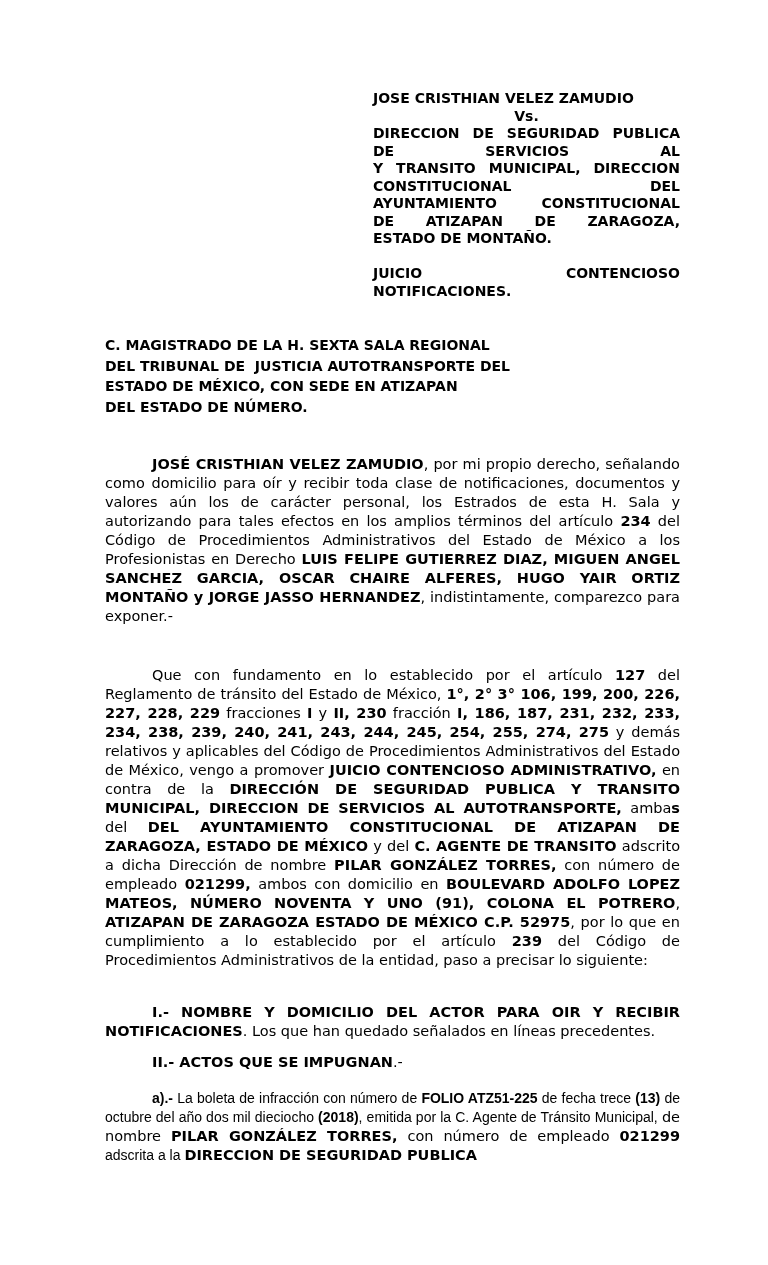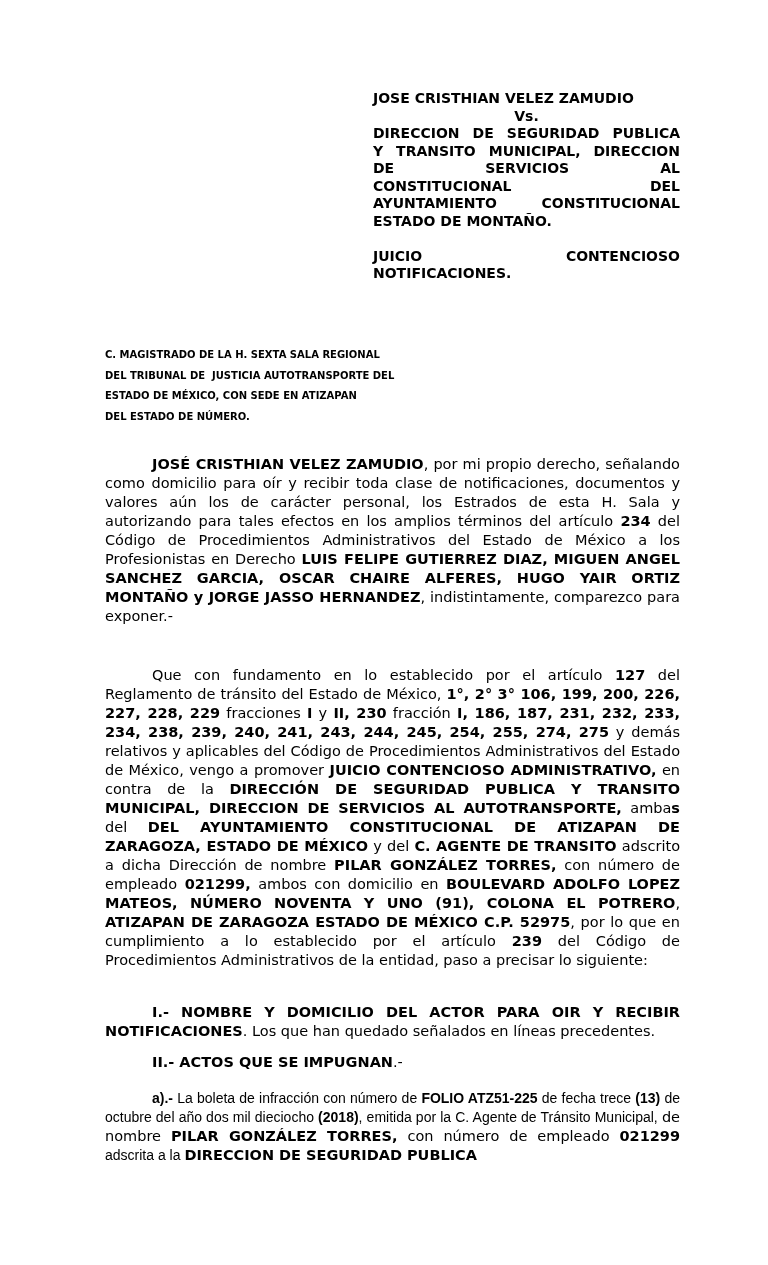--- a/index.html
+++ b/index.html
@@ -26,24 +26,24 @@
     text-align: left;
   }
   .caption > div { min-height: 17.5px; }
   .caption > div.jl { text-align: justify; text-align-last: justify; }
   .caption > div.center { text-align-last: center; }
   .caption > div.blank { height: 17.5px; }
   
   .addr {
     position: absolute;
     left: 105px;
-    top: 345px;
+    top: 335px;
     font-family: "DejaVu Sans", sans-serif;
     font-weight: bold;
-    font-size: 10px;
+    font-size: 14px;
     line-height: 20.5px;
     white-space: pre;
   }
   
   .para {
     position: absolute;
     left: 105px;
     width: 575px;
     margin: 0;
     text-align: justify;
@@ -61,24 +61,25 @@
 </style>
 </head>
 <body>
 
 <div class="page">
 
   <div class="caption">
       <div>JOSE CRISTHIAN VELEZ ZAMUDIO</div>
       <div class="center">Vs.</div>
       <div class="jl">DIRECCION DE SEGURIDAD PUBLICA</div>
+      <div class="jl">DE SERVICIOS AL</div>
       <div class="jl">Y TRANSITO MUNICIPAL, DIRECCION</div>
-      <div class="jl">DE SERVICIOS AL</div>
       <div class="jl">CONSTITUCIONAL DEL</div>
       <div class="jl">AYUNTAMIENTO CONSTITUCIONAL</div>
+      <div class="jl">DE ATIZAPAN DE ZARAGOZA,</div>
       <div>ESTADO DE MONTAÑO.</div>
       <div class="blank"></div>
       <div class="jl">JUICIO CONTENCIOSO</div>
       <div>NOTIFICACIONES.</div>
     </div>
 
   <div class="addr"><div>C. MAGISTRADO DE LA H. SEXTA SALA REGIONAL</div><div>DEL TRIBUNAL DE  JUSTICIA AUTOTRANSPORTE DEL</div><div>ESTADO DE MÉXICO, CON SEDE EN ATIZAPAN</div><div>DEL ESTADO DE NÚMERO.</div></div>
 
   <p class="para p-intro"><span class="b">JOSÉ CRISTHIAN VELEZ ZAMUDIO</span><span>, por mi propio derecho, señalando como domicilio para oír y recibir toda clase de notificaciones, documentos y valores aún los de carácter personal, los Estrados de esta H. Sala y autorizando para tales efectos en los amplios términos del artículo </span><span class="b">234</span><span> del Código de Procedimientos Administrativos del Estado de México a los Profesionistas en Derecho </span><span class="b">LUIS FELIPE GUTIERREZ DIAZ, MIGUEN ANGEL SANCHEZ GARCIA, OSCAR CHAIRE ALFERES, HUGO YAIR ORTIZ MONTAÑO y JORGE JASSO HERNANDEZ</span><span>, indistintamente, comparezco para exponer.-</span></p>
 

